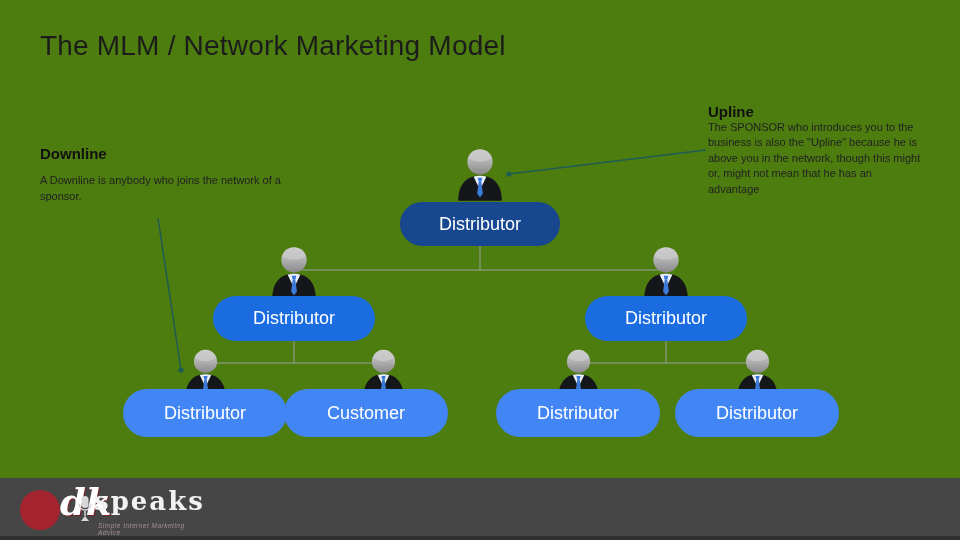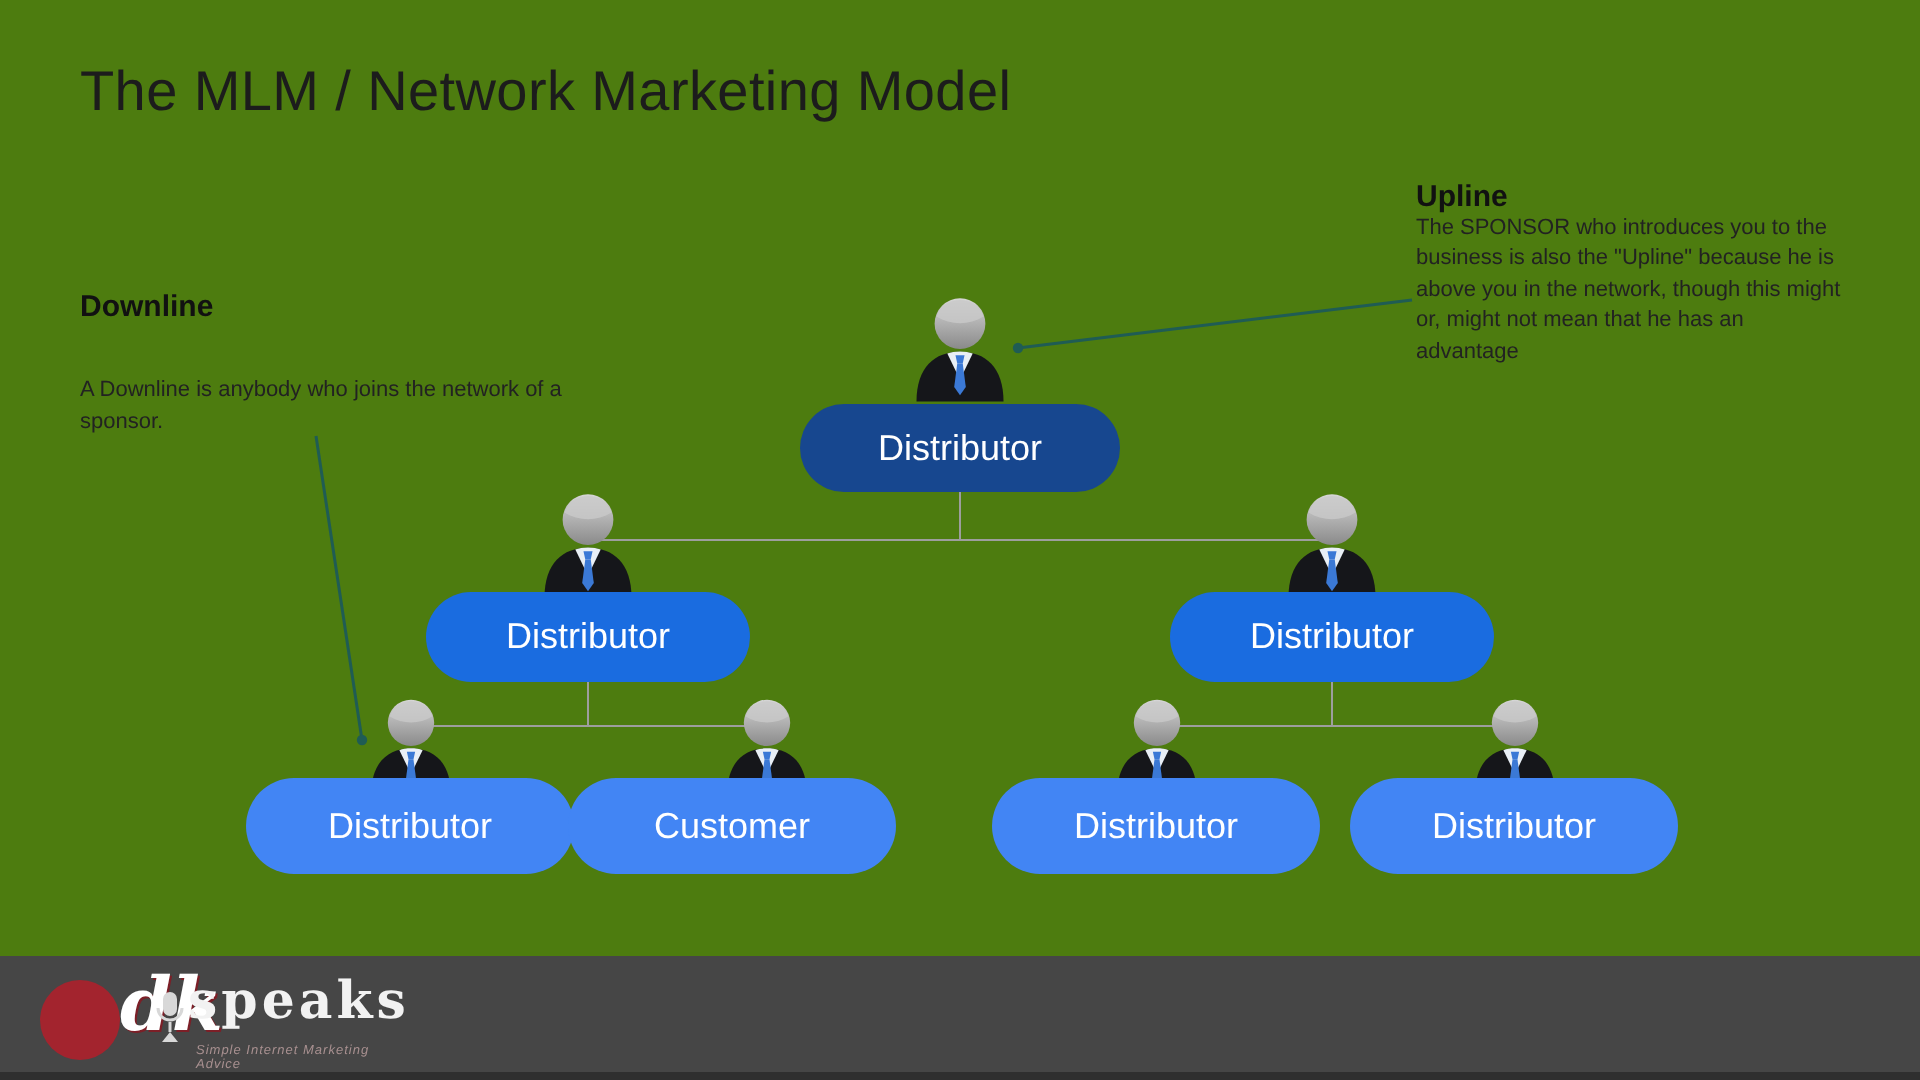--- a/index.html
+++ b/index.html
@@ -7,22 +7,22 @@
     position:relative;width:960px;height:540px;background:#4d7c0f;
     font-family:"Liberation Sans",sans-serif;overflow:hidden;text-decoration:underline;
   }
   .title{
     position:absolute;left:40px;top:30px;font-size:28px;color:#1c1c1c;
     letter-spacing:.2px;
   }
   .note-heading{font-size:15px;font-weight:bold;color:#111;}
   .note-body{font-size:11px;color:#222;line-height:1.45;}
   .downline-block{position:absolute;left:40px;top:145px;width:250px;}
-  .downline-block .note-body{margin-top:26px;}
-  .upline-block{position:absolute;left:708px;top:90px;width:214px;}
+  .downline-block .note-body{margin-top:11px;}
+  .upline-block{position:absolute;left:708px;top:103px;width:214px;}
   .upline-block .note-body{line-height:1.4;}
   .lines-svg{position:absolute;left:0;top:0;z-index:1;}
   .person{position:absolute;z-index:2;}
   .pill{
     position:absolute;z-index:3;display:flex;align-items:center;justify-content:center;
     color:#fff;font-size:18px;border-radius:24px;
   }
   .pill.l1{background:#17478f;}
   .pill.l2{background:#1a6ce0;}
   .pill.l3{background:#4285f4;}

